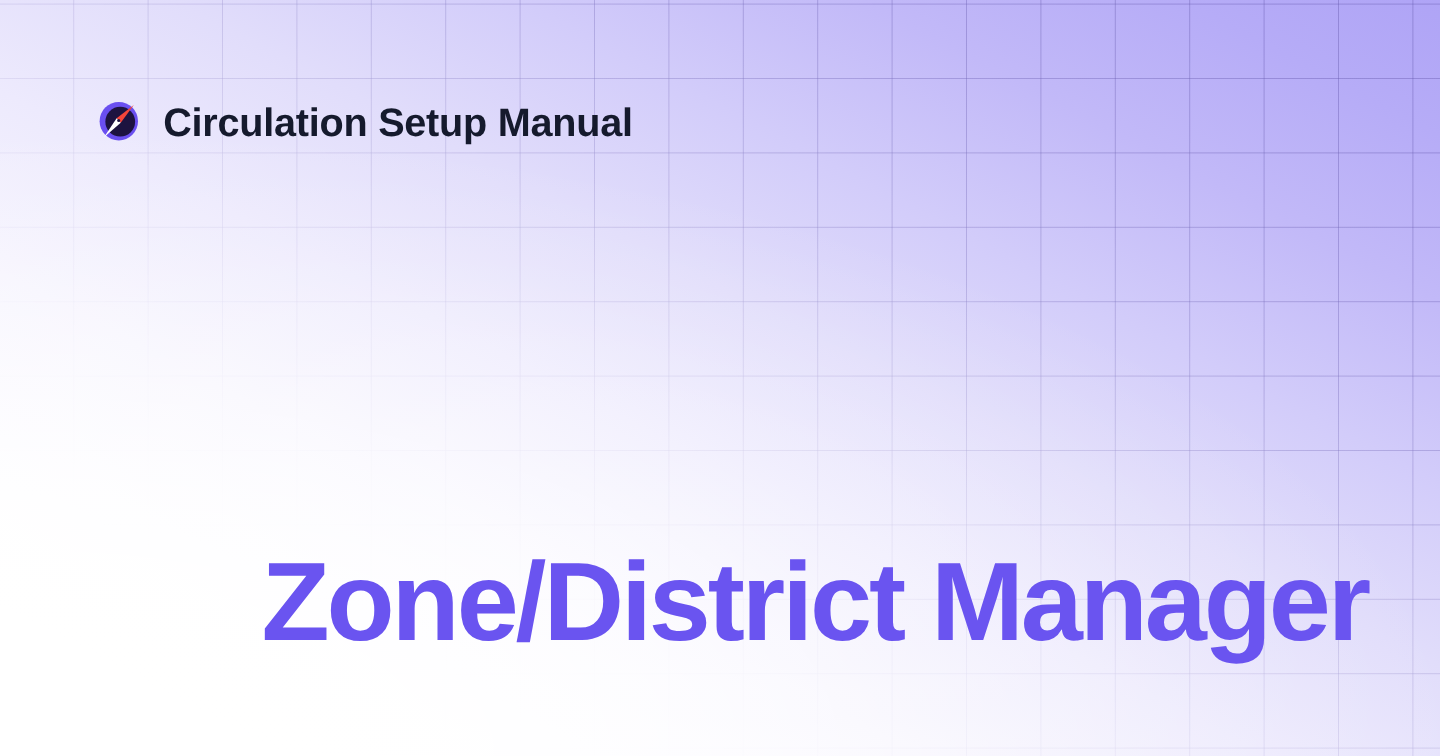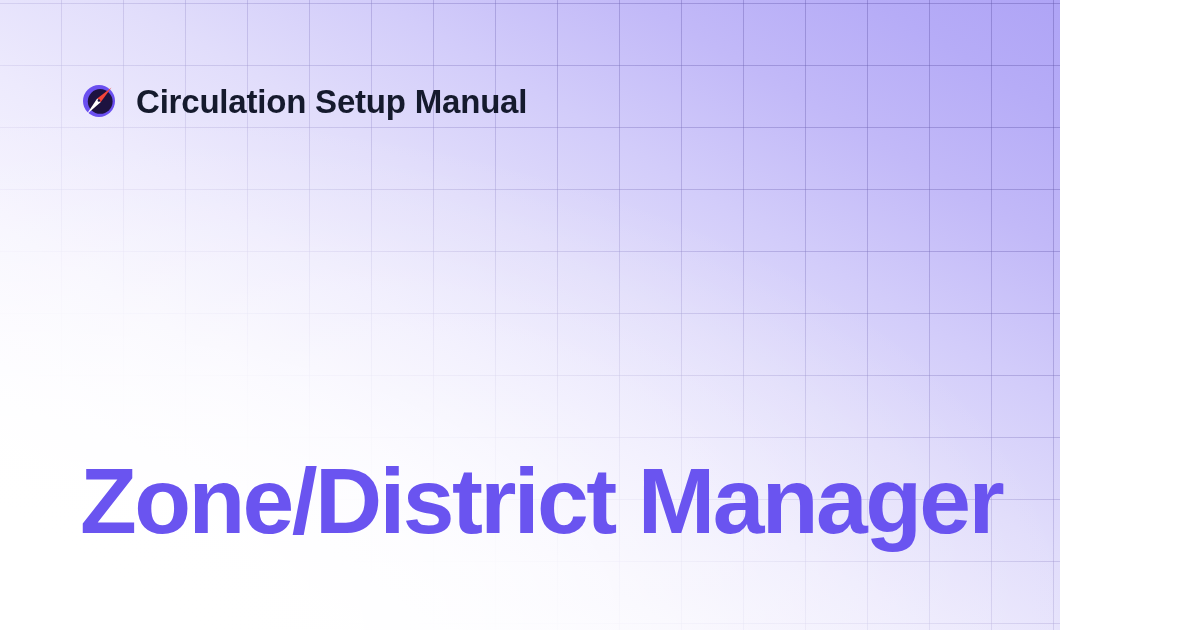--- a/index.html
+++ b/index.html
@@ -10,21 +10,21 @@
     overflow:hidden;
   }
 
   body {
     font-family:"Liberation Sans", sans-serif;
     background:#ffffff;
   }
 
   .og-card {
     position:relative;
-    width:1060px;
+    width:1200px;
     height:630px;
     overflow:hidden;
     background:#ffffff;
   }
 
   
 
   
   .bg-wash {
     position:absolute;
@@ -126,20 +126,21 @@
     position:absolute;
     left:80px;
     top:455px;
     width:1060px;
     font-size:93px;
     font-weight:bold;
     letter-spacing:-2.6px;
     line-height:1;
     color:#6a54f0;
     white-space:nowrap;
+    text-align:right;
   }
 </style>
 </head>
 <body>
 
 <div class="og-card">
 
   <div class="bg-wash"></div>
   <div class="bg-grid"></div>
   <div class="bg-bloom"></div>

